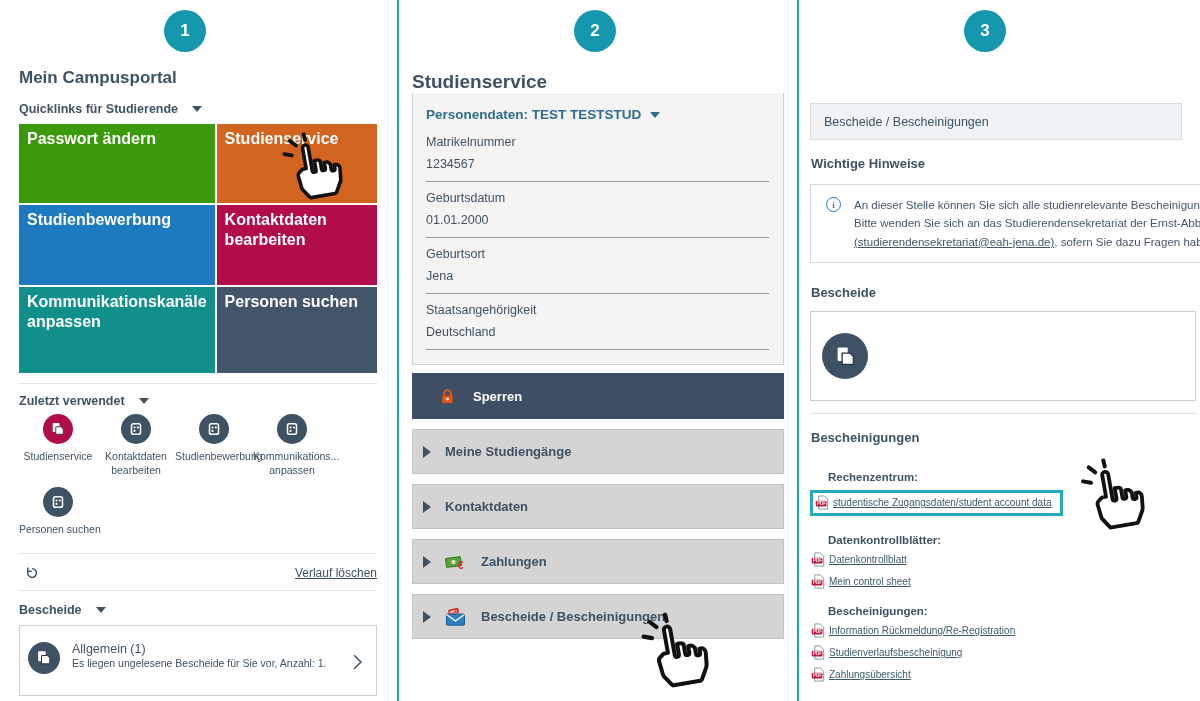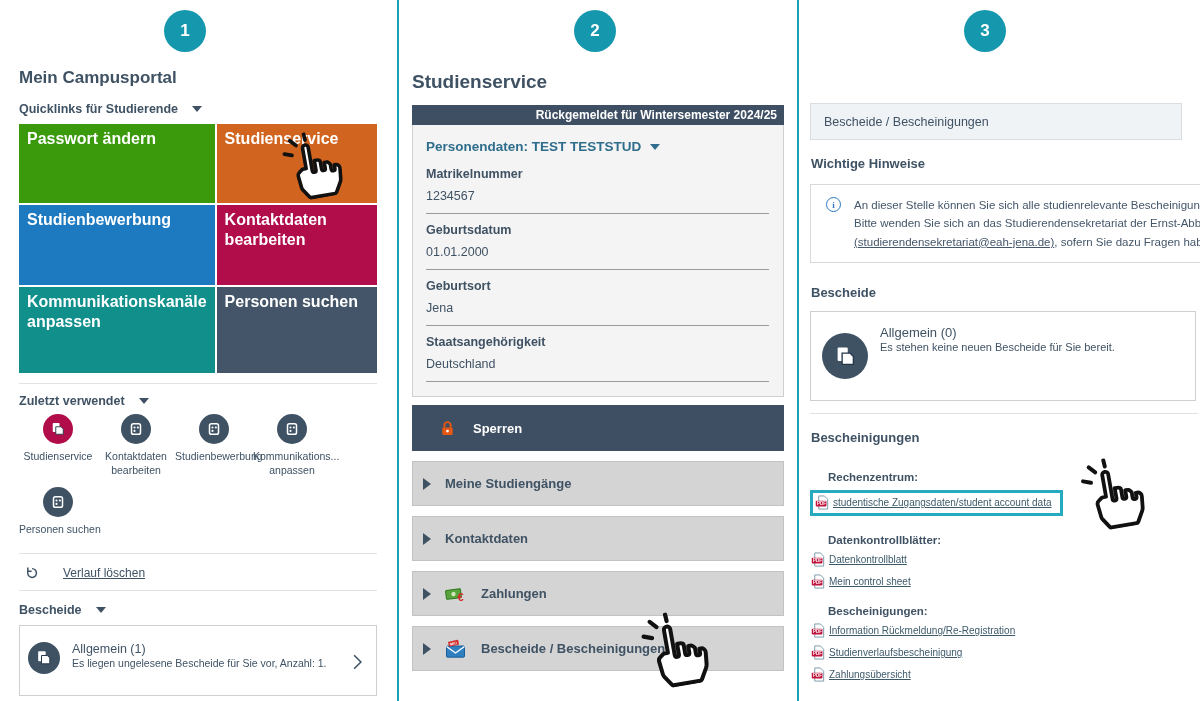--- a/index.html
+++ b/index.html
@@ -29,42 +29,42 @@
   .tile-label{font-size:16px;font-weight:700;line-height:1.25;}
   .tile-note{font-size:10.5px;font-weight:700;line-height:1.25;}
 
   
   .recent-row{display:flex;width:318px;margin-top:6px;}
   .recent-item{width:78px;display:flex;flex-direction:column;align-items:center;cursor:pointer;}
   .recent-circle{width:30px;height:30px;border-radius:50%;display:flex;align-items:center;justify-content:center;}
   .recent-circle svg{width:18px;height:18px;}
   .recent-label{margin-top:6px;font-size:10.5px;text-align:center;line-height:1.3;width:100%;}
   .linklike{color:#3f5264;text-decoration:underline;font-size:12px;cursor:pointer;}
-  .verlauf{display:flex;align-items:center;gap:24px;margin:12px 0 10px 6px;}
+  .verlauf{display:flex;align-items:center;gap:24px;margin:12px 0 10px 6px;justify-content:space-between;}
 
   
   .notice-card{border:1px solid #cfcfcf;background:#fff;display:flex;align-items:flex-start;position:relative;}
   #panel1 .notice-card{width:358px;height:71px;margin-top:8px;padding:16px 30px 0 8px;box-sizing:border-box;}
   .badge-circle{border-radius:50%;background:#3f5264;display:flex;align-items:center;justify-content:center;flex:0 0 auto;}
   #panel1 .badge-circle{width:32px;height:32px;}
   #panel1 .badge-circle svg{width:20px;height:20px;}
   .notice-texts{margin-left:12px;}
   .notice-title{font-size:12.5px;}
   .notice-sub{font-size:10.5px;margin-top:1px;}
   .card-chevron{position:absolute;right:14px;top:28px;}
 
   
   .status-bar{width:372px;height:20px;background:#3e4f63;color:#fff;font-size:12px;font-weight:700;
     display:flex;align-items:center;justify-content:flex-end;padding-right:7px;box-sizing:border-box;margin-top:12px;}
   .person-box{width:372px;box-sizing:border-box;background:#f4f4f4;border:1px solid #cfcfcf;border-top:none;
     padding:12px 14px 14px 13px;margin-bottom:8px;}
   .person-header{display:flex;align-items:center;gap:9px;font-size:13.5px;font-weight:600;color:#2e6d8c;margin:2px 0 4px 0;cursor:pointer;}
   .person-header .tri-down{border-top-color:#2e6d8c;}
   .field{border-bottom:1px solid #9a9a9a;padding:9px 0 10px 0;}
-  .field-label{font-size:12.5px;font-weight:700;margin-bottom:8px;}
+  .field-label{font-size:12.5px;font-weight:400;margin-bottom:8px;}
   .field-value{font-size:12.5px;font-weight:400;}
   .sperren-bar{width:372px;height:46px;background:#3e4f63;color:#fff;display:flex;align-items:center;gap:17px;
     padding-left:27px;box-sizing:border-box;font-size:13px;font-weight:600;margin-top:8px;cursor:pointer;}
   .acc{width:372px;height:45px;background:#d4d4d4;border:1px solid #c3c3c3;box-sizing:border-box;
     display:flex;align-items:center;gap:14px;padding-left:10px;margin-top:10px;font-size:13px;font-weight:600;cursor:pointer;}
   .acc-chevron{width:0;height:0;border-top:6px solid transparent;border-bottom:6px solid transparent;
     border-left:8px solid #3f5264;display:inline-block;}
   .acc-icon{display:inline-flex;width:22px;height:20px;}
 
   
@@ -233,21 +233,20 @@
           <path d="M1 1 l6 6 -6 6" stroke="#3f5264" stroke-width="1.4" fill="none"></path>
         </svg>
     </span>
   </div>
 </div>
 
 <div class="panel" id="panel2">
   <div class="step-circle">2</div>
   <h1 class="page-title" style="font-size:19px;margin-bottom:0;">Studienservice</h1>
 
-  <div class="status-bar">Rückgemeldet für Wintersemester 2024/25</div>
 
   <div class="person-box">
     <div class="person-header">
       <span>Personendaten: TEST TESTSTUD</span>
       <span class="tri-down"></span>
     </div>
     <div class="field">
       <div class="field-label">Matrikelnummer</div>
       <div class="field-value">1234567</div>
     </div>
@@ -327,24 +326,20 @@
   </div>
 
   <div class="p3-h2" style="margin-top:22px;">Bescheide</div>
 
   <div class="notice-card">
     <span class="badge-circle">
       <svg viewBox="0 0 24 24">
           <use href="#sym-docs"></use>
         </svg>
       </span>
-    <span class="notice-texts">
-      <div class="notice-title">Allgemein (0)</div>
-      <div class="notice-sub">Es stehen keine neuen Bescheide für Sie bereit.</div>
-    </span>
   </div>
 
   <hr class="p3-rule">
 
   <div class="p3-h2">Bescheinigungen</div>
 
   <div class="group-label" style="margin-top:26px;">Rechenzentrum:</div>
   <div class="highlight-box">
     <div class="linkrow">
       <span class="pdficon">

